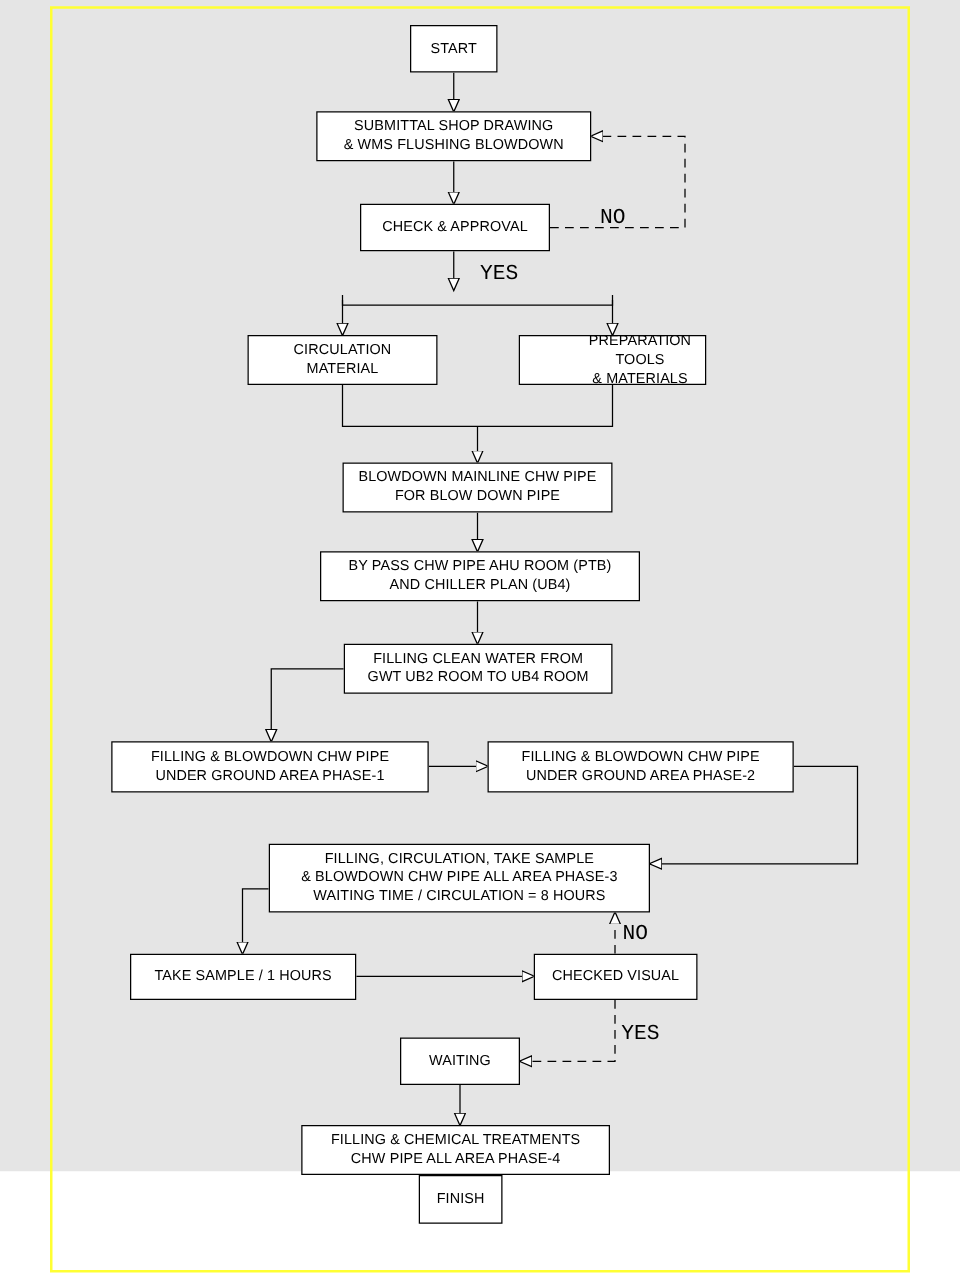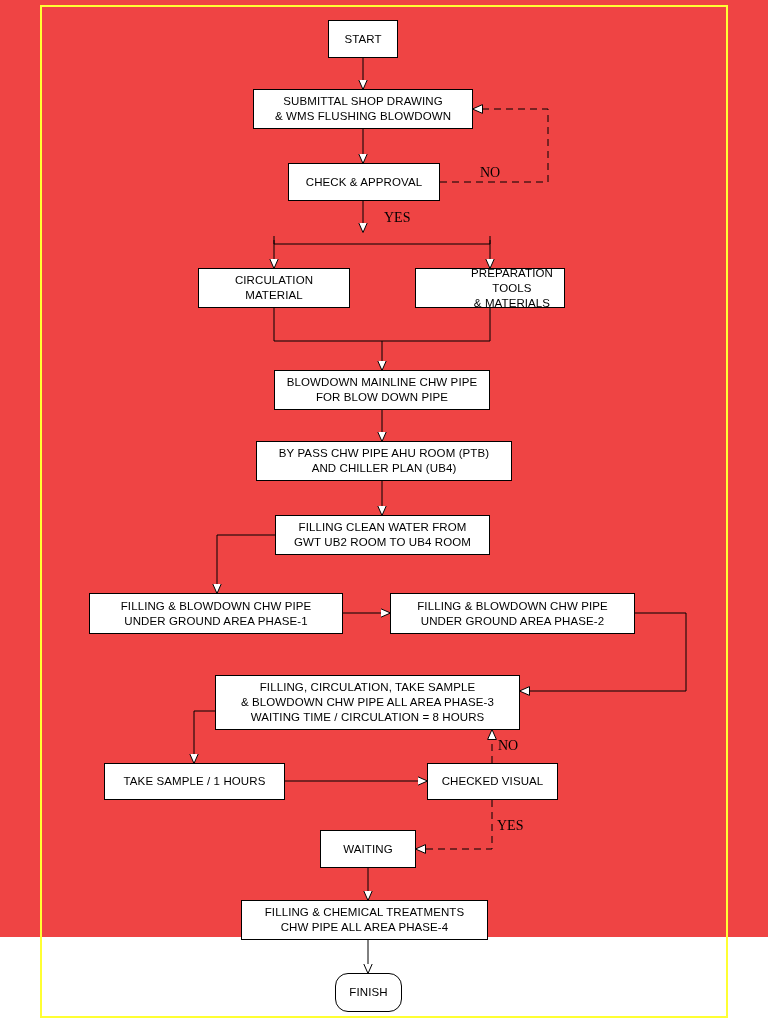--- a/index.html
+++ b/index.html
@@ -10,21 +10,21 @@
   body {
     width: 768px;
     height: 1024px;
     font-family: "Liberation Sans", sans-serif;
     overflow: hidden;
   }
   #page {
     position: relative;
     width: 768px;
     height: 937px;
-    background: #ef4444;
+    background: #e5e5e5;
   }
   #frame {
     position: absolute;
     left: 40px;
     top: 5px;
     width: 688px;
     height: 1013px;
     border: 2px solid #ffff33;
     box-sizing: border-box;
     pointer-events: none;
@@ -47,22 +47,22 @@
     text-align: center;
     color: #000000;
     font-family: "Liberation Sans", sans-serif;
     font-size: 11.5px;
     line-height: 15px;
     letter-spacing: 0.1px;
     white-space: pre-line;
   }
   .edge-label {
     position: absolute;
-    font-family: Liberation Serif, serif;
-    font-size: 14px;
+    font-family: Liberation Mono, monospace;
+    font-size: 17px;
     color: #000000;
     white-space: nowrap;
   }
 </style>
 </head>
 <body>
 
 <div id="page">
 
   <svg id="canvas" viewBox="0 0 768 1024" xmlns="http://www.w3.org/2000/svg">
@@ -147,21 +147,21 @@
 
   <div class="node" style="left:104px;top:763px;width:181px;height:37px;">TAKE SAMPLE / 1 HOURS</div>
 
   <div class="node" style="left:427px;top:763px;width:131px;height:37px;">CHECKED VISUAL</div>
 
   <div class="node" style="left:320px;top:830px;width:96px;height:38px;">WAITING</div>
 
   <div class="node" style="left:241px;top:900px;width:247px;height:40px;">FILLING &amp; CHEMICAL TREATMENTS
 CHW PIPE ALL AREA PHASE-4</div>
 
-  <div class="node" style="left:335px;top:973px;width:67px;height:39px;border-radius:13px;">FINISH</div>
+  <div class="node" style="left:335px;top:940px;width:67px;height:39px;">FINISH</div>
 
   <div class="edge-label" style="left:480px;top:165px;">NO</div>
 
   <div class="edge-label" style="left:384px;top:210px;">YES</div>
 
   <div class="edge-label" style="left:498px;top:738px;">NO</div>
 
   <div class="edge-label" style="left:497px;top:818px;">YES</div>
 
   <div id="frame"></div>

